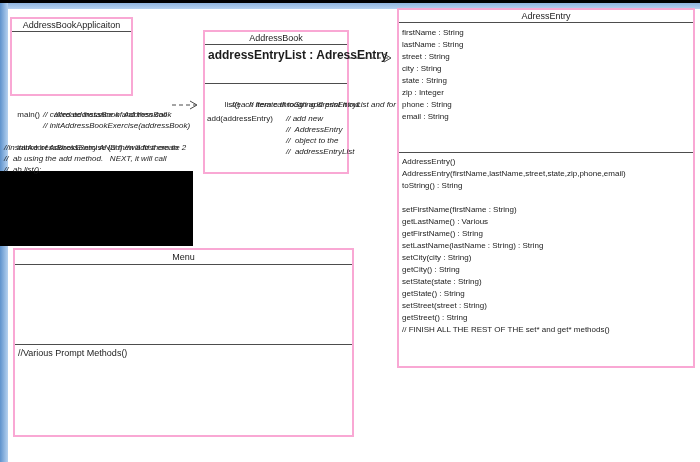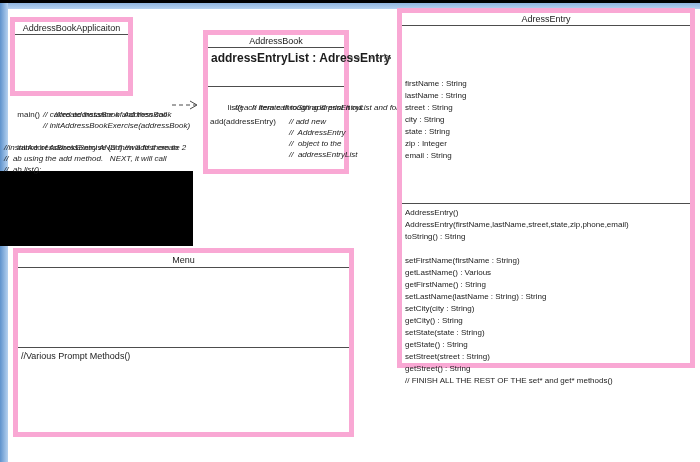--- a/index.html
+++ b/index.html
@@ -8,21 +8,21 @@
             color:#1c1c1c; }
   
   .top-black  { position:absolute; left:0; top:0; width:700px; height:3px; background:#000; }
   .top-blue   { position:absolute; left:0; top:3px; width:700px; height:6px;
                 background:linear-gradient(to bottom,#8fb4de,#b6d2f0); }
   .left-blue  { position:absolute; left:0; top:3px; width:8px; height:459px;
                 background:linear-gradient(to right,#5e92cc,#b6d2f0); }
   .black-region { position:absolute; left:0; top:171px; width:193px; height:75px; background:#000; }
 
   
-  .cls { position:absolute; background:#fff; border:5px solid #f9a8d4; }
+  .cls { position:absolute; background:#fff; border:2px solid #f9a8d4; }
   .cls-title { text-align:center; font-size:9px; line-height:13px; height:13px;
                border-bottom:1px solid #4d4d4d; white-space:pre; }
 
   
   .app-cls { left:10px; top:17px; width:123px; height:79px; }
   .app-text { position:absolute; left:4px; top:98px; width:208px; font-size:8px; }
   .line { height:11px; line-height:11px; white-space:pre; }
   .code { font-style:normal; }
   .cmt  { font-style:italic; }
   .app-text .row1 .code { display:inline-block; width:37px; }
@@ -33,21 +33,21 @@
   .ab-attr { height:39px; border-bottom:1px solid #4d4d4d; padding:3px 0 0 3px; font-size:12px; white-space:pre;font-weight:bold; }
   .ab-methods { padding:4px 0 0 2px; font-size:8px; }
   .ab-methods .row1 .code { display:inline-block; width:24px; }
   .ab-methods .ind2 { padding-left:25px; }
   .addgrid { display:grid; grid-template-columns:79px 1fr; margin-top:3px; align-items:start; }
   .addgrid .code { line-height:11px; white-space:pre; }
   .addcmts .line { height:11px; }
 
   
   .entry-cls { left:397px; top:8px; width:298px; height:360px; }
-  .entry-attrs { height:130px; border-bottom:1px solid #4d4d4d; padding:4px 0 0 3px; font-size:8px;margin-top:48px; }
+  .entry-attrs { height:130px; border-bottom:1px solid #4d4d4d; padding:4px 0 0 3px; font-size:8px; }
   .e-line { height:12px; line-height:12px; white-space:pre; }
   .entry-methods { padding:3px 0 0 3px; font-size:8px; }
 
   
   .menu-cls { left:13px; top:248px; width:341px; height:189px; }
   .menu-cls .cls-title { height:15px; line-height:15px; }
   .menu-attrs { height:80px; border-bottom:1px solid #4d4d4d; }
   .menu-methods { padding:3px 0 0 3px; font-size:9px; white-space:pre; }
 
   .arrow { position:absolute; overflow:visible; }
@@ -111,20 +111,21 @@
 
   <div class="cls entry-cls">
     <div class="cls-title">AdressEntry</div>
     <div class="entry-attrs">
       <div class="e-line">firstName : String</div>
       <div class="e-line">lastName : String</div>
       <div class="e-line">street : String</div>
       <div class="e-line">city : String</div>
       <div class="e-line">state : String</div>
       <div class="e-line">zip : Integer</div>
+      <div class="e-line">phone : String</div>
       <div class="e-line">email : String</div>
     </div>
     <div class="entry-methods">
       <div class="e-line">AddressEntry()</div>
       <div class="e-line">AddressEntry(firstName,lastName,street,state,zip,phone,email)</div>
       <div class="e-line">toString() : String</div>
       <div class="e-line"></div>
       <div class="e-line">setFirstName(firstName : String)</div>
       <div class="e-line">getLastName() : Various</div>
       <div class="e-line">getFirstName() : String</div>

